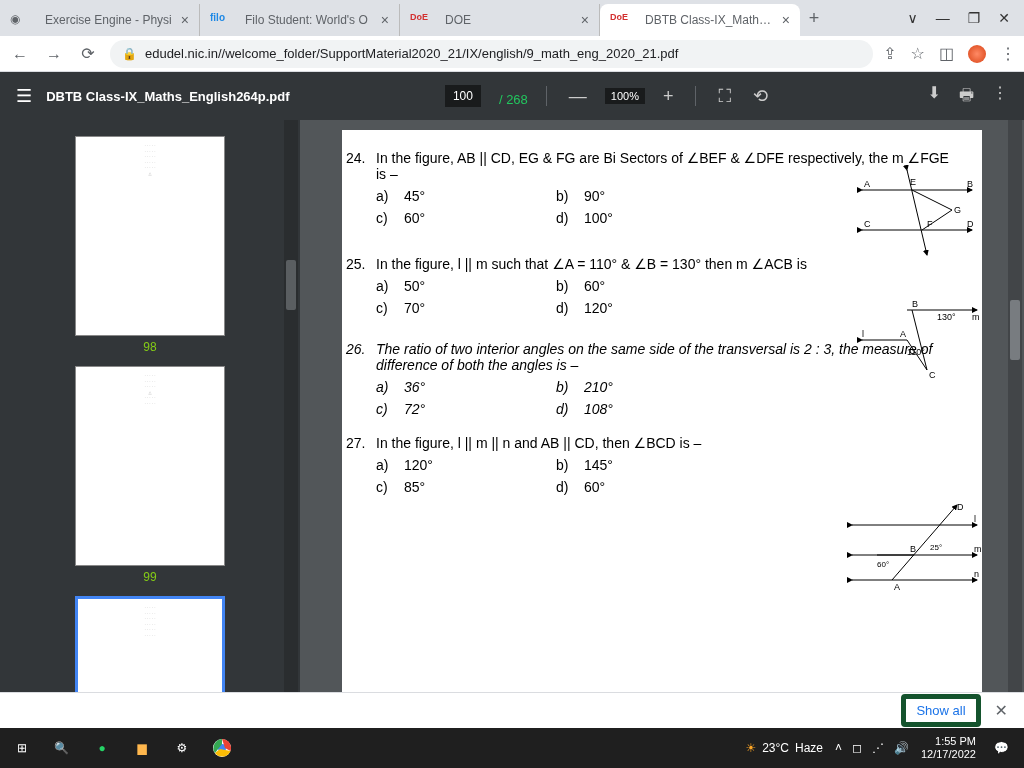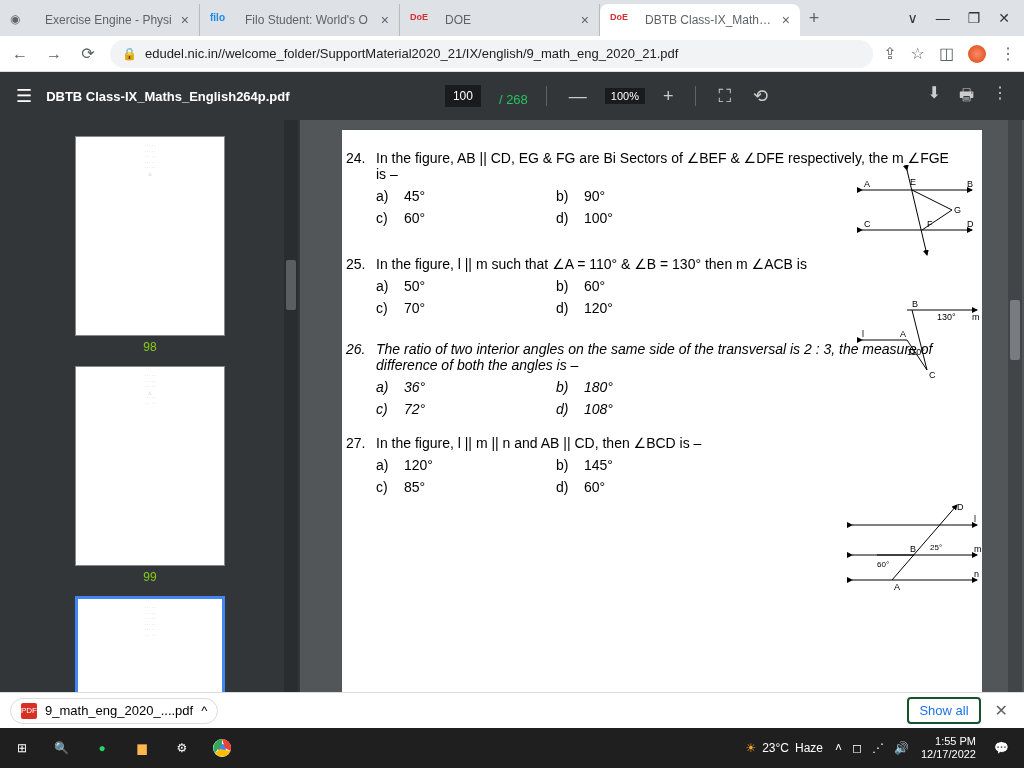--- a/index.html
+++ b/index.html
@@ -65,21 +65,21 @@
 .docScroll .handle { position:absolute; left:2px; width:10px; height:60px; background:#787c80; border-radius:2px; top:180px; }
 
 
 .figsvg { background:transparent; }
 
 
 .dlshelf { height:36px; background:#fff; border-top:1px solid #dadce0; display:flex; align-items:center; padding:0 10px; gap:8px; font-size:13px; }
 .dlitem { display:flex; align-items:center; gap:8px; padding:4px 10px; border:1px solid #dadce0; border-radius:16px; }
 .pdfIconSmall { width:16px; height:16px; background:#d93025; color:#fff; font-size:8px; display:flex; align-items:center; justify-content:center; border-radius:2px; }
 .dlshelf .spacer { flex:1; }
-.showall { color:#1a73e8; border:2px solid #14532d; padding:4px 10px; border-radius:4px; cursor:pointer; }
+.showall { color:#1a73e8; border:5px solid #14532d; padding:4px 10px; border-radius:4px; cursor:pointer; }
 
 
 .taskbar { height:40px; background:#1f1f1f; display:flex; align-items:center; padding:0 8px; color:#fff; gap:12px; font-size:12px; }
 .taskbar .ticon { width:28px; height:28px; display:flex; align-items:center; justify-content:center; cursor:pointer; }
 .taskbar .spacer { flex:1; }
 .weather { display:flex; align-items:center; gap:6px; }
 .sysTray { display:flex; gap:10px; align-items:center; }
 .clock { text-align:right; line-height:1.2; font-size:11px; }
 </style>
 </head>
@@ -276,21 +276,21 @@
           <span class="qnum">26.</span>
           <span class="qtext">The ratio of two interior angles on the same side of the transversal is 2 : 3, the measure of difference of both the angles is –</span>
         </div>
         <div class="opts">
           <div class="opt">
               <span class="ol">a)</span>
               <span>36°</span>
             </div>
           <div class="opt">
               <span class="ol">b)</span>
-              <span>180°</span>
+              <span>210°</span>
             </div>
           <div class="opt">
               <span class="ol">c)</span>
               <span>72°</span>
             </div>
           <div class="opt">
               <span class="ol">d)</span>
               <span>108°</span>
             </div>
         </div>
@@ -343,25 +343,20 @@
 
 
     </div>
     <div class="docScroll">
         <div class="handle"></div>
       </div>
   </div>
 </div>
 
 <div class="dlshelf">
-  <div class="dlitem">
-    <div class="pdfIconSmall">PDF</div>
-    <span>9_math_eng_2020_....pdf</span>
-    <span>^</span>
-  </div>
   <div class="spacer"></div>
   <span class="showall">Show all</span>
   <span style="font-size:16px;color:#5f6368;cursor:pointer;padding:0 6px;">✕</span>
 </div>
 
 <div class="taskbar">
   <div class="ticon">⊞</div>
   <div class="ticon">🔍</div>
   <div class="ticon" style="color:#25d366;">●</div>
   <div class="ticon" style="color:#ffb74d;">▆</div>

